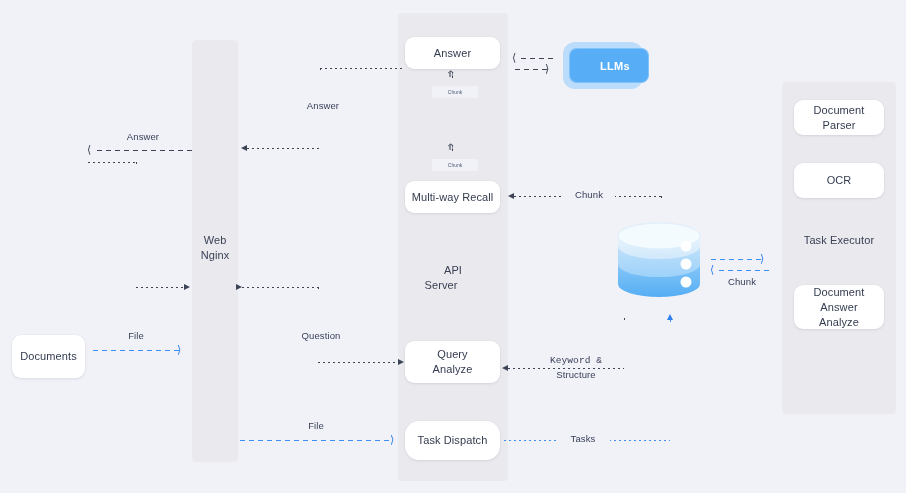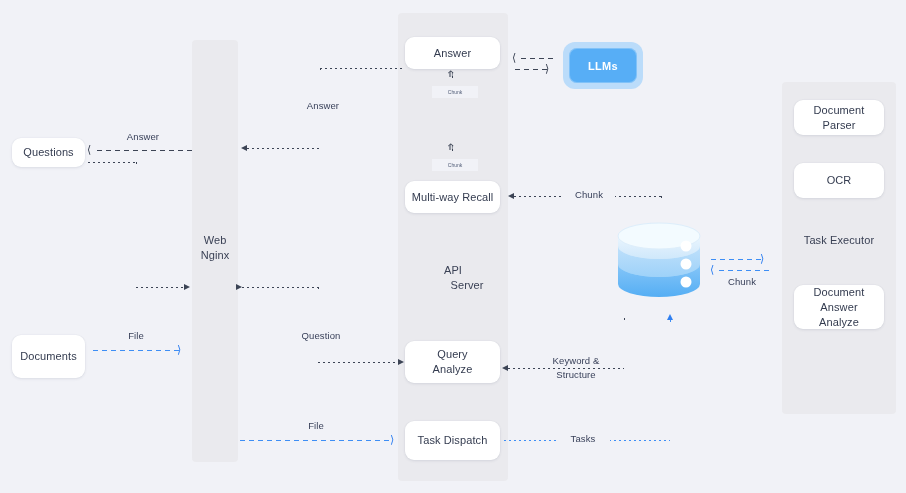--- a/index.html
+++ b/index.html
@@ -137,53 +137,50 @@
 <body>
 
 <div id="stage">
 
   <div class="panel" style="left:192px; top:40px; width:46px; height:422px;"></div>
   <div class="panel-label" style="left:192px; top:233px; width:46px;">Web</div>
   <div class="panel-label" style="left:192px; top:248px; width:46px;">Nginx</div>
 
   <div class="panel" style="left:398px; top:13px; width:110px; height:468px;"></div>
   <div class="panel-label" style="left:398px; top:263px; width:110px;">API</div>
-  <div class="panel-label" style="left:412px; top:278px; width:110px;">Server</div>
+  <div class="panel-label" style="left:386px; top:278px; width:110px;">Server</div>
 
   <div class="panel" style="left:782px; top:82px; width:114px; height:332px;"></div>
   <div class="panel-label" style="left:782px; top:233px; width:114px;">Task Executor</div>
 
-  <div class="node" style="left:12px; top:138px; width:73px; height:29px;">
-    <span>Questions</span>
-  </div>
 
   <div class="node" style="left:12px; top:335px; width:73px; height:43px;">
     <span>Documents</span>
   </div>
 
   <div class="node" style="left:405px; top:37px; width:95px; height:32px;">
     <span>Answer</span>
   </div>
 
 
   <div class="node" style="left:405px; top:181px; width:95px; height:32px;">
     <span>Multi-way Recall</span>
   </div>
 
   <div class="node" style="left:405px; top:341px; width:95px; height:42px; flex-direction:column;">
     <span>Query</span>
     <span>Analyze</span>
   </div>
 
-  <div class="node" style="left:405px; top:421px; width:95px; height:39px;">
+  <div class="node" style="left:405px; top:421px; width:95px; height:39px;border-radius:14px;">
     <span>Task Dispatch</span>
   </div>
 
   <div class="llm-halo" style="left:563px; top:42px; width:80px; height:47px;"></div>
-  <div class="llm-box" style="left:569px; top:48px; width:68px; height:35px;">
+  <div class="llm-box" style="left:569px; top:48px; width:68px; height:35px;padding-left:12px;">
     <span>LLMs</span>
   </div>
 
   <div class="db" style="left:614px; top:222px;">
     <svg width="90" height="95" viewBox="0 0 90 95">
       <defs>
         <linearGradient id="band1" x1="0" y1="0" x2="0" y2="1">
           <stop offset="0%" stop-color="#eaf5fe"></stop>
             <stop offset="100%" stop-color="#cfe8fb"></stop>
         </linearGradient>
@@ -276,21 +273,21 @@
 
   <div class="line h-dash-blue" style="left:711px; top:259px; width:52px;"></div>
   <div class="chev blue" style="left:760px; top:253px;">⟩</div>
   <div class="line h-dash-blue" style="left:719px; top:270px; width:52px;"></div>
   <div class="chev blue" style="left:710px; top:264px;">⟨</div>
   <div class="elabel" style="left:717px; top:276px; width:50px;">Chunk</div>
 
   <div class="line v-dot" style="left:624px; top:318px; height:50px;"></div>
   <div class="line h-dot" style="left:508px; top:368px; width:116px;"></div>
   <div class="arrow left" style="left:502px; top:364.5px;"></div>
-  <div class="elabel lblbg" style="left:533px; top:355px; width:80px;">Keyword &amp;</div>
+  <div class="elabel lblbg" style="left:533px; top:355px; width:80px;font-family:Liberation Mono, monospace;">Keyword &amp;</div>
   <div class="elabel lblbg" style="left:533px; top:369px; width:80px;">Structure</div>
 
   <div class="line h-dot-blue" style="left:504px; top:440px; width:166px;"></div>
   <div class="line v-dot-blue" style="left:670px; top:320px; height:120px;"></div>
   <div class="arrow blue up" style="left:666.5px; top:314px;"></div>
   <div class="elabel lblbg" style="left:556px; top:433px; width:48px;">Tasks</div>
 
 </div>
 
 </body></html>

